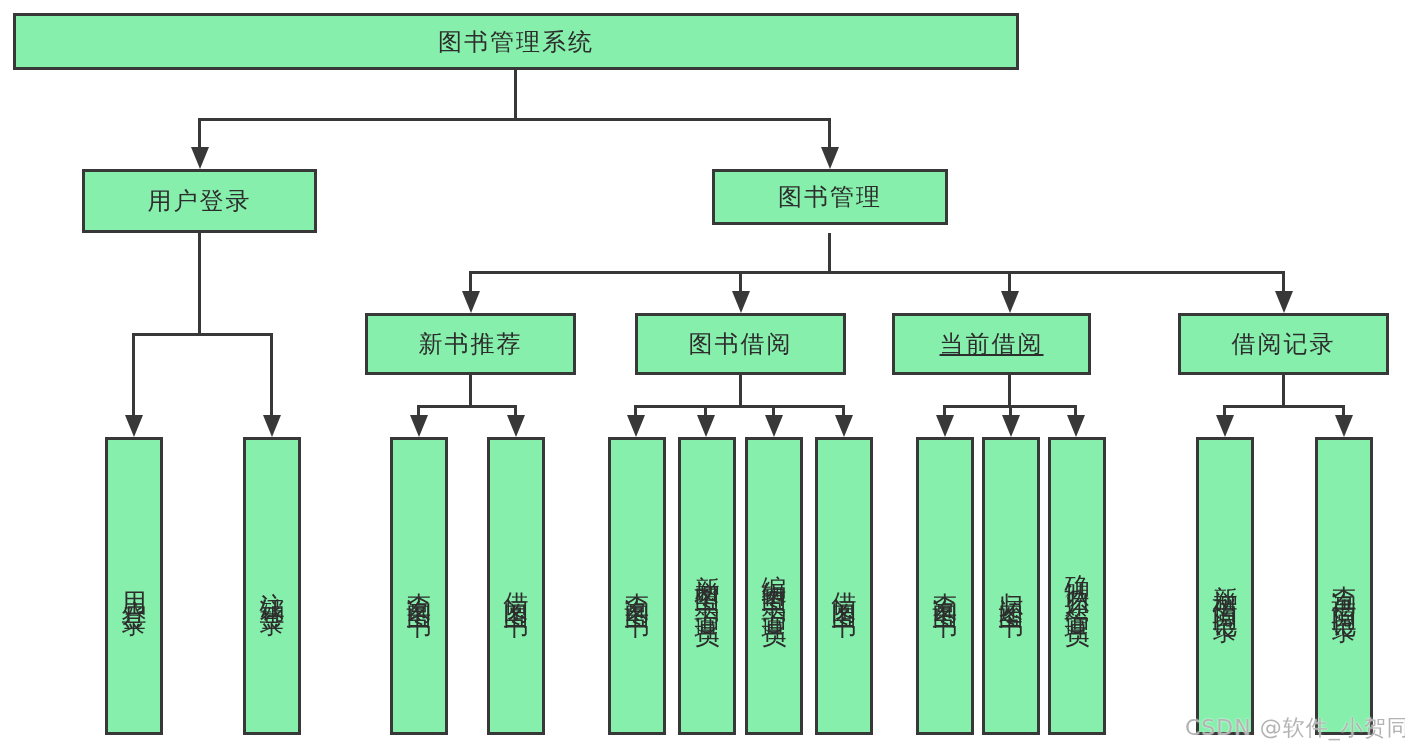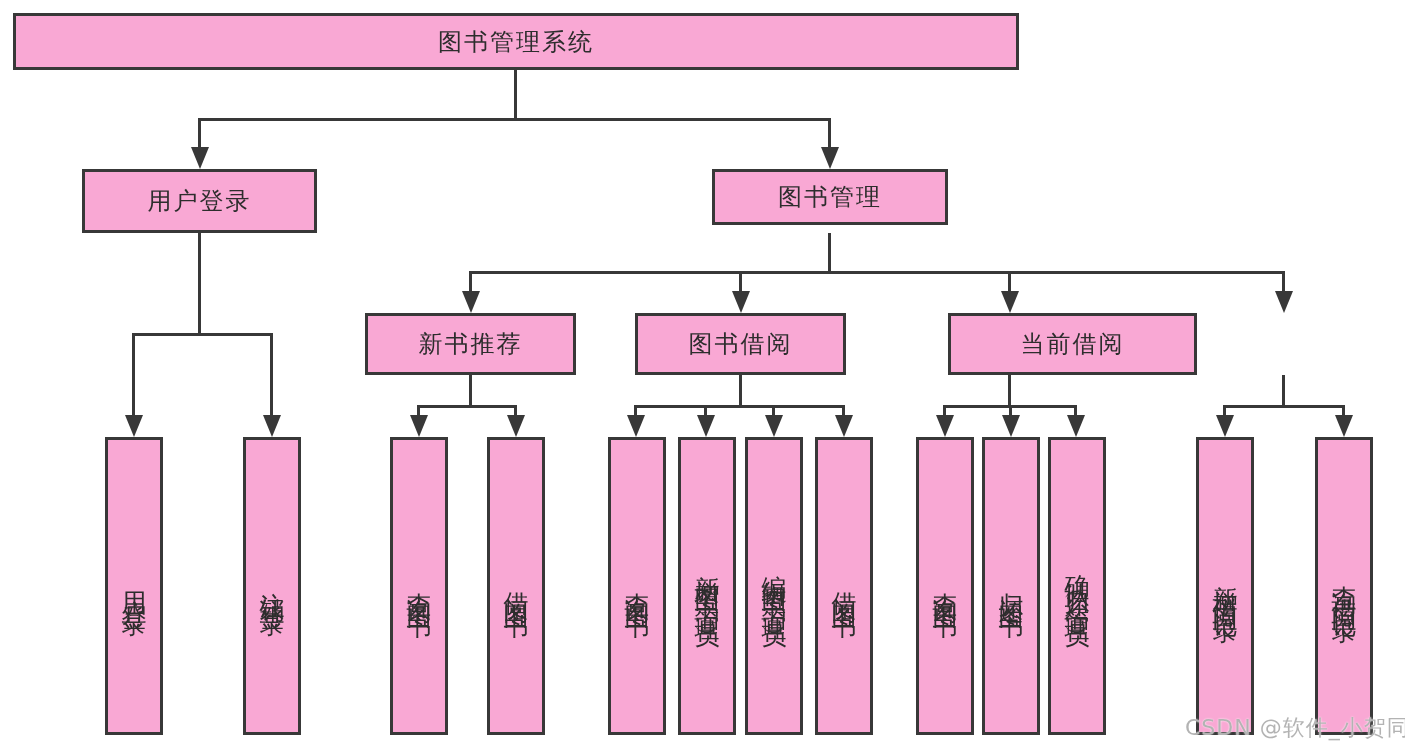--- a/index.html
+++ b/index.html
@@ -12,21 +12,21 @@
     width:1405px;
     height:747px;
     background:#ffffff;
     font-family:"DejaVu Sans","Liberation Sans",sans-serif;
     color:var(--text);
     overflow:hidden;
   }
   .box{
     position:absolute;
     box-sizing:border-box;
-    background:#f9a8d4;
+    background:#86efac;
     border:3px solid var(--line);
     display:flex;
     align-items:center;
     justify-content:center;
     font-size:24px;
     letter-spacing:2px;
     color:var(--text);
   }
   .leaf{
     top:437px;
@@ -69,22 +69,23 @@
   <div class="box" style="left:13px;top:13px;width:1006px;height:57px;">图书管理系统</div>
 
   <div class="box" style="left:82px;top:169px;width:235px;height:64px;">用户登录</div>
 
   <div class="box" style="left:712px;top:169px;width:236px;height:56px;">图书管理</div>
 
   <div class="box" style="left:635px;top:313px;width:211px;height:62px;">图书借阅</div>
 
   <div class="box" style="left:365px;top:313px;width:211px;height:62px;">新书推荐</div>
 
-  <div class="box" style="left:948px;top:313px;width:249px;height:62px;">当前借阅</div>
+  <div class="box" style="left:892px;top:313px;width:199px;height:62px;text-decoration:underline;">当前借阅</div>
 
+  <div class="box" style="left:1178px;top:313px;width:211px;height:62px;">借阅记录</div>
 
   <div class="box leaf" style="left:105px;">
     <span class="vtext">用户登录</span>
   </div>
   <div class="box leaf" style="left:243px;">
     <span class="vtext">注销登录</span>
   </div>
 
   <div class="box leaf" style="left:390px;">
     <span class="vtext">查询图书</span>

